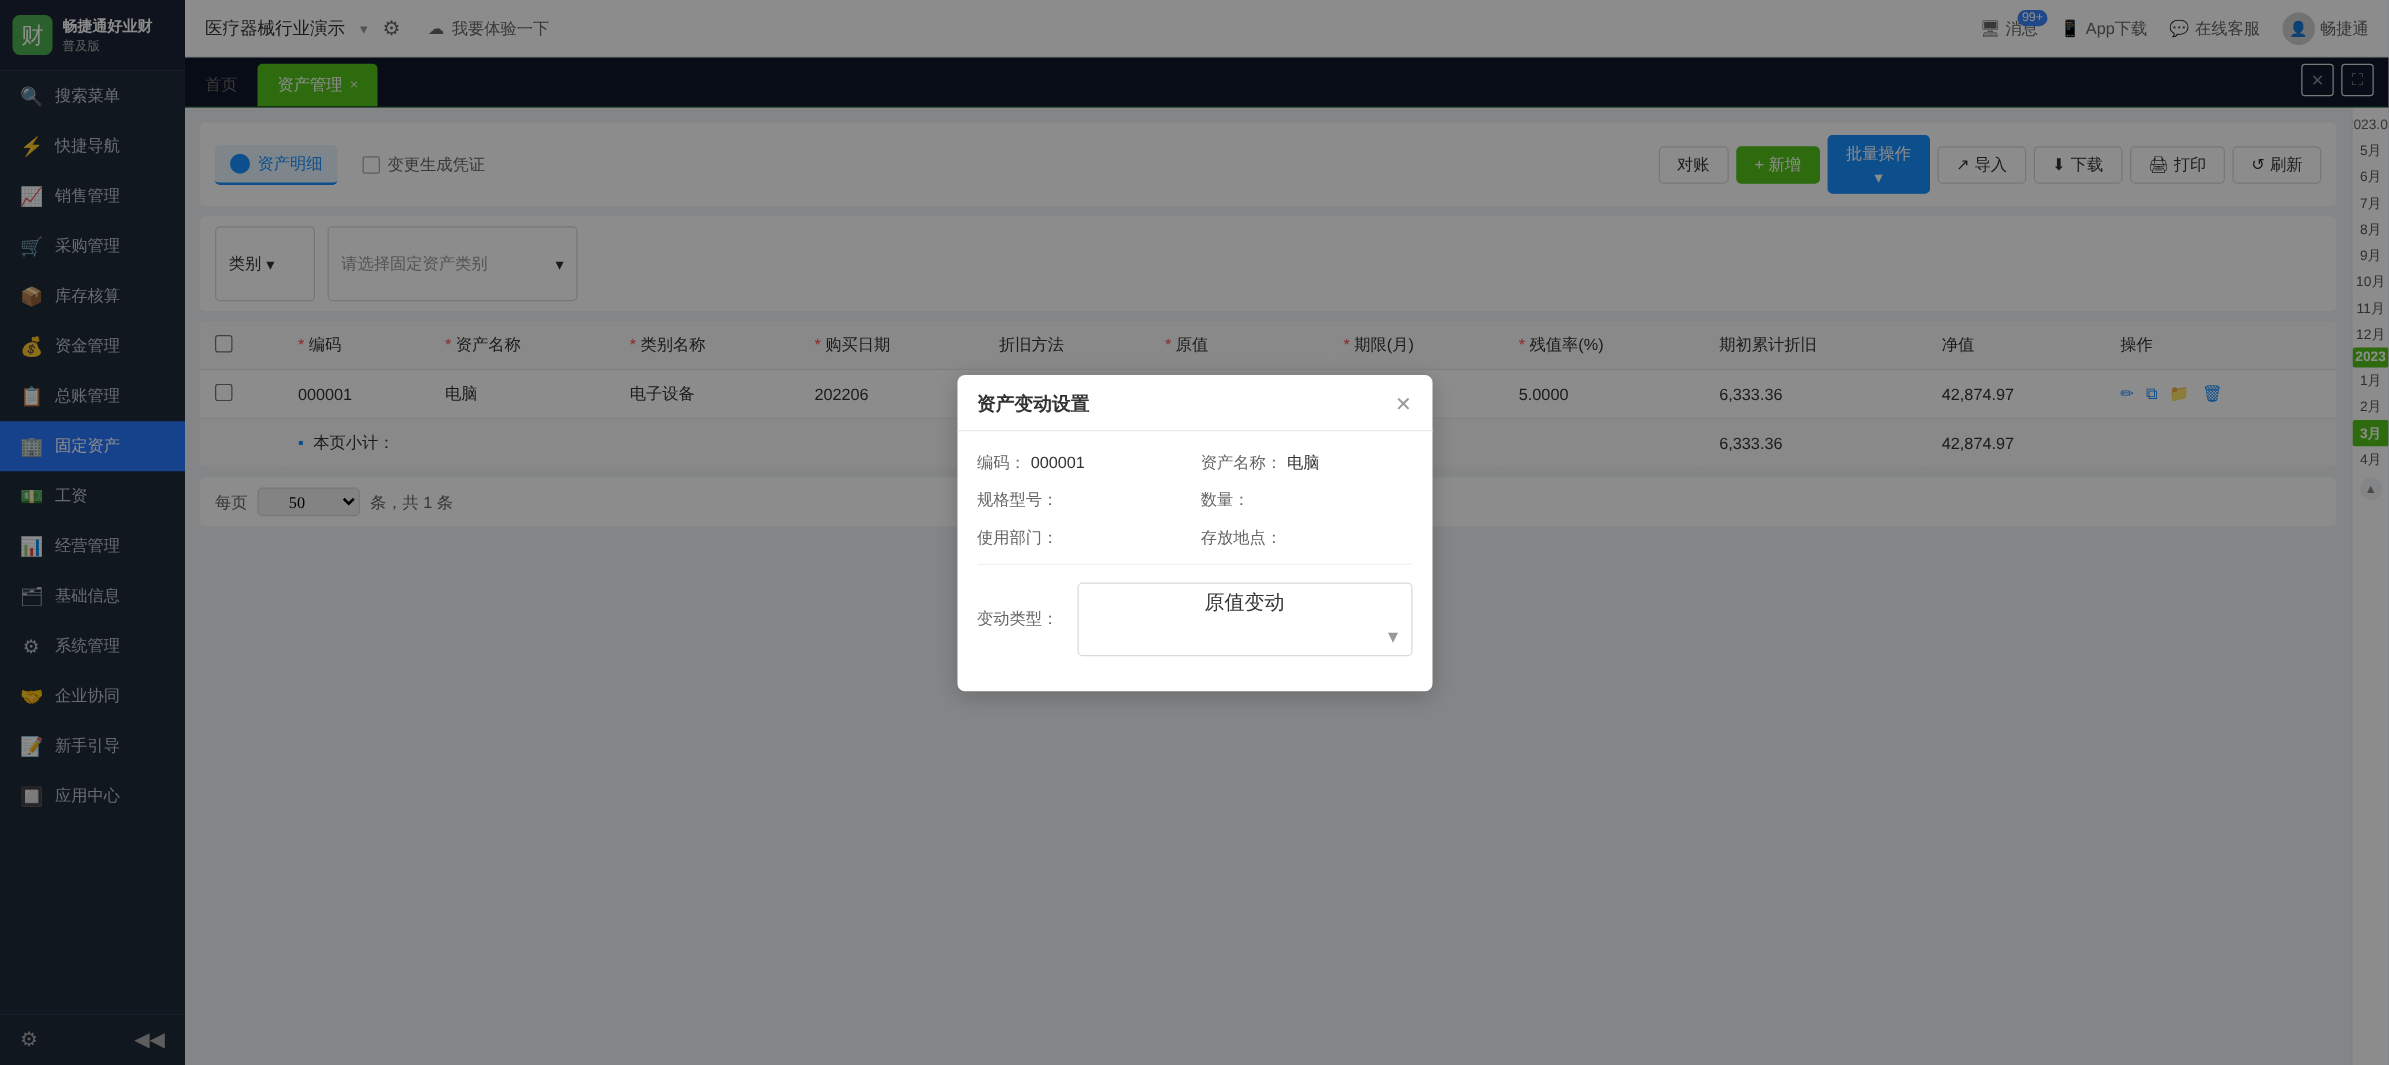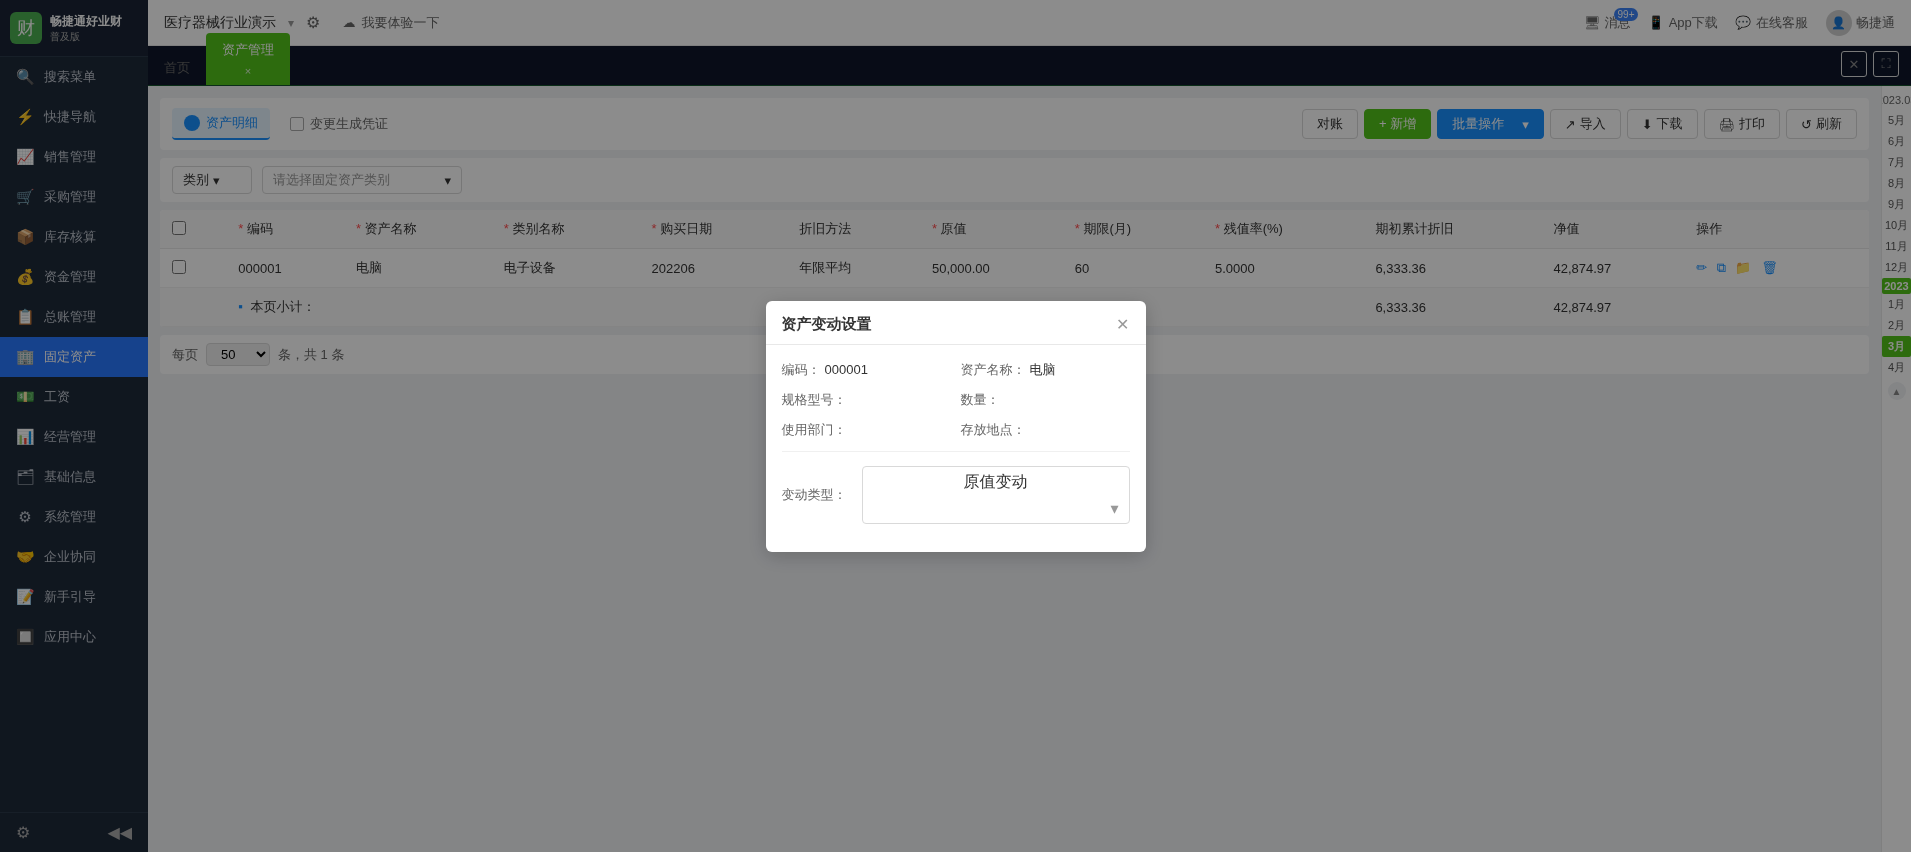--- a/index.html
+++ b/index.html
@@ -25,58 +25,58 @@
     .topbar-gear { color: #666; font-size: 16px; cursor: pointer; margin-right: 10px; }
     .topbar-cloud { display: flex; align-items: center; gap: 6px; color: #666; font-size: 13px; cursor: pointer; }
     .topbar-right { margin-left: auto; display: flex; align-items: center; gap: 18px; }
     .topbar-notif { display: flex; align-items: center; gap: 4px; color: #666; font-size: 13px; cursor: pointer; position: relative; }
     .notif-badge { background: #3b82f6; color: white; font-size: 10px; padding: 1px 4px; border-radius: 10px; position: absolute; top: -6px; right: -8px; }
     .topbar-user { display: flex; align-items: center; gap: 4px; color: #666; font-size: 13px; cursor: pointer; }
     .user-avatar { width: 26px; height: 26px; background: #d0d0d0; border-radius: 50%; display: flex; align-items: center; justify-content: center; font-size: 12px; color: #666; }
 
     
     .tabs-bar { height: 40px; background: #0f172a; display: flex; align-items: flex-end; padding: 0 0 0 0; border-bottom: 1px solid #14532d; }
-    .tab { padding: 8px 16px; font-size: 13px; color: #666; cursor: pointer; border-bottom: 2px solid transparent; display: flex; align-items: center; gap: 6px; flex-direction: column; }
+    .tab { padding: 8px 16px; font-size: 13px; color: #666; cursor: pointer; border-bottom: 2px solid transparent; display: flex; align-items: center; gap: 6px; }
     .tab.active { color: #fff; background: #52c41a; border-radius: 4px 4px 0 0; border-bottom: none; margin-bottom: 0; }
     .tab-home { padding: 8px 16px; font-size: 13px; color: #666; cursor: pointer; }
     .tab-close { font-size: 11px; color: rgba(255,255,255,0.8); cursor: pointer; }
     .tab-maximize { margin-left: auto; display: flex; gap: 6px; padding: 8px 12px; }
     .tab-btn { width: 26px; height: 26px; display: flex; align-items: center; justify-content: center; cursor: pointer; color: #888; border: 1px solid #ddd; border-radius: 3px; font-size: 13px; }
 
     
     .content { flex: 1; display: flex; overflow: hidden; position: relative; }
     .content-main { flex: 1; padding: 12px; overflow: auto; background: #f0f2f5; }
 
     
     .toolbar { background: #fff; padding: 10px 12px; display: flex; align-items: center; gap: 8px; margin-bottom: 8px; border-radius: 4px; }
     .toolbar-tab { display: flex; align-items: center; gap: 6px; padding: 6px 12px; border-radius: 4px; cursor: pointer; font-size: 13px; color: #666; }
     .toolbar-tab.active { background: #e6f4ff; color: #1890ff; border-bottom: 2px solid #1890ff; }
     .toolbar-tab-icon { width: 16px; height: 16px; border-radius: 50%; background: #1890ff; display: flex; align-items: center; justify-content: center; }
     .toolbar-right { margin-left: auto; display: flex; align-items: center; gap: 6px; }
     .btn { padding: 5px 14px; border-radius: 4px; font-size: 13px; cursor: pointer; display: flex; align-items: center; gap: 4px; border: 1px solid #d9d9d9; background: #fff; color: #333; }
     .btn-green { background: #52c41a; color: white; border-color: #52c41a; }
-    .btn-dropdown { background: #1890ff; color: white; border-color: #1890ff; display: flex; align-items: center; gap: 18px; }
+    .btn-dropdown { background: #1890ff; color: white; border-color: #1890ff; display: flex; align-items: center; gap: 2px; flex-direction: column; }
 
     
     .filter-row { background: #fff; padding: 8px 12px; display: flex; align-items: center; gap: 10px; margin-bottom: 8px; border-radius: 4px; }
-    .filter-select { display: flex; align-items: center; gap: 4px; padding: 4px 10px; border: 1px solid #d9d9d9; border-radius: 4px; font-size: 13px; color: #333; cursor: pointer; background: #fff; min-width: 80px; }
+    .filter-select { display: flex; align-items: center; gap: 4px; padding: 20px 10px; border: 1px solid #d9d9d9; border-radius: 4px; font-size: 13px; color: #333; cursor: pointer; background: #fff; min-width: 80px; }
     .filter-select-placeholder { color: #999; font-size: 13px; }
 
     
     .table-wrap { background: #fff; border-radius: 4px; overflow: auto; }
     table { width: 100%; border-collapse: collapse; font-size: 13px; }
     thead th { background: #fafafa; padding: 10px 12px; text-align: left; color: #333; font-weight: 500; border-bottom: 1px solid #e8e8e8; white-space: nowrap; }
     thead th.required::before { content: '* '; color: #ff4d4f; }
     tbody td { padding: 10px 12px; border-bottom: 1px solid #f0f0f0; color: #333; white-space: nowrap; }
     .subtotal-row td { background: #fafafa; font-weight: 500; }
     .checkbox { width: 14px; height: 14px; border: 1px solid #d9d9d9; border-radius: 2px; cursor: pointer; }
 
     
     .pagination { background: #fff; padding: 8px 12px; display: flex; align-items: center; gap: 8px; margin-top: 8px; border-radius: 4px; font-size: 13px; color: #666; }
-    .page-select { padding: 2px 10px; border: 1px solid #d9d9d9; border-radius: 4px; font-size: 13px; }
+    .page-select { padding: 2px 20px; border: 1px solid #d9d9d9; border-radius: 4px; font-size: 13px; font-family: Liberation Serif, serif; }
 
     
     .modal-overlay { position: fixed; top: 0; left: 0; width: 100%; height: 100%; background: rgba(0,0,0,0.45); z-index: 1000; display: flex; align-items: center; justify-content: center; }
     .modal { background: #fff; border-radius: 6px; width: 380px; box-shadow: 0 4px 20px rgba(0,0,0,0.2); }
     .modal-header { padding: 14px 16px 10px; border-bottom: 1px solid #e8e8e8; display: flex; align-items: center; justify-content: space-between; }
     .modal-title { font-size: 15px; font-weight: 600; color: #333; }
     .modal-close { cursor: pointer; color: #999; font-size: 16px; }
     .modal-body { padding: 16px; }
     .modal-info-row { display: flex; align-items: center; margin-bottom: 12px; gap: 10px; }
     .modal-info-item { display: flex; align-items: center; gap: 4px; flex: 1; font-size: 13px; }

